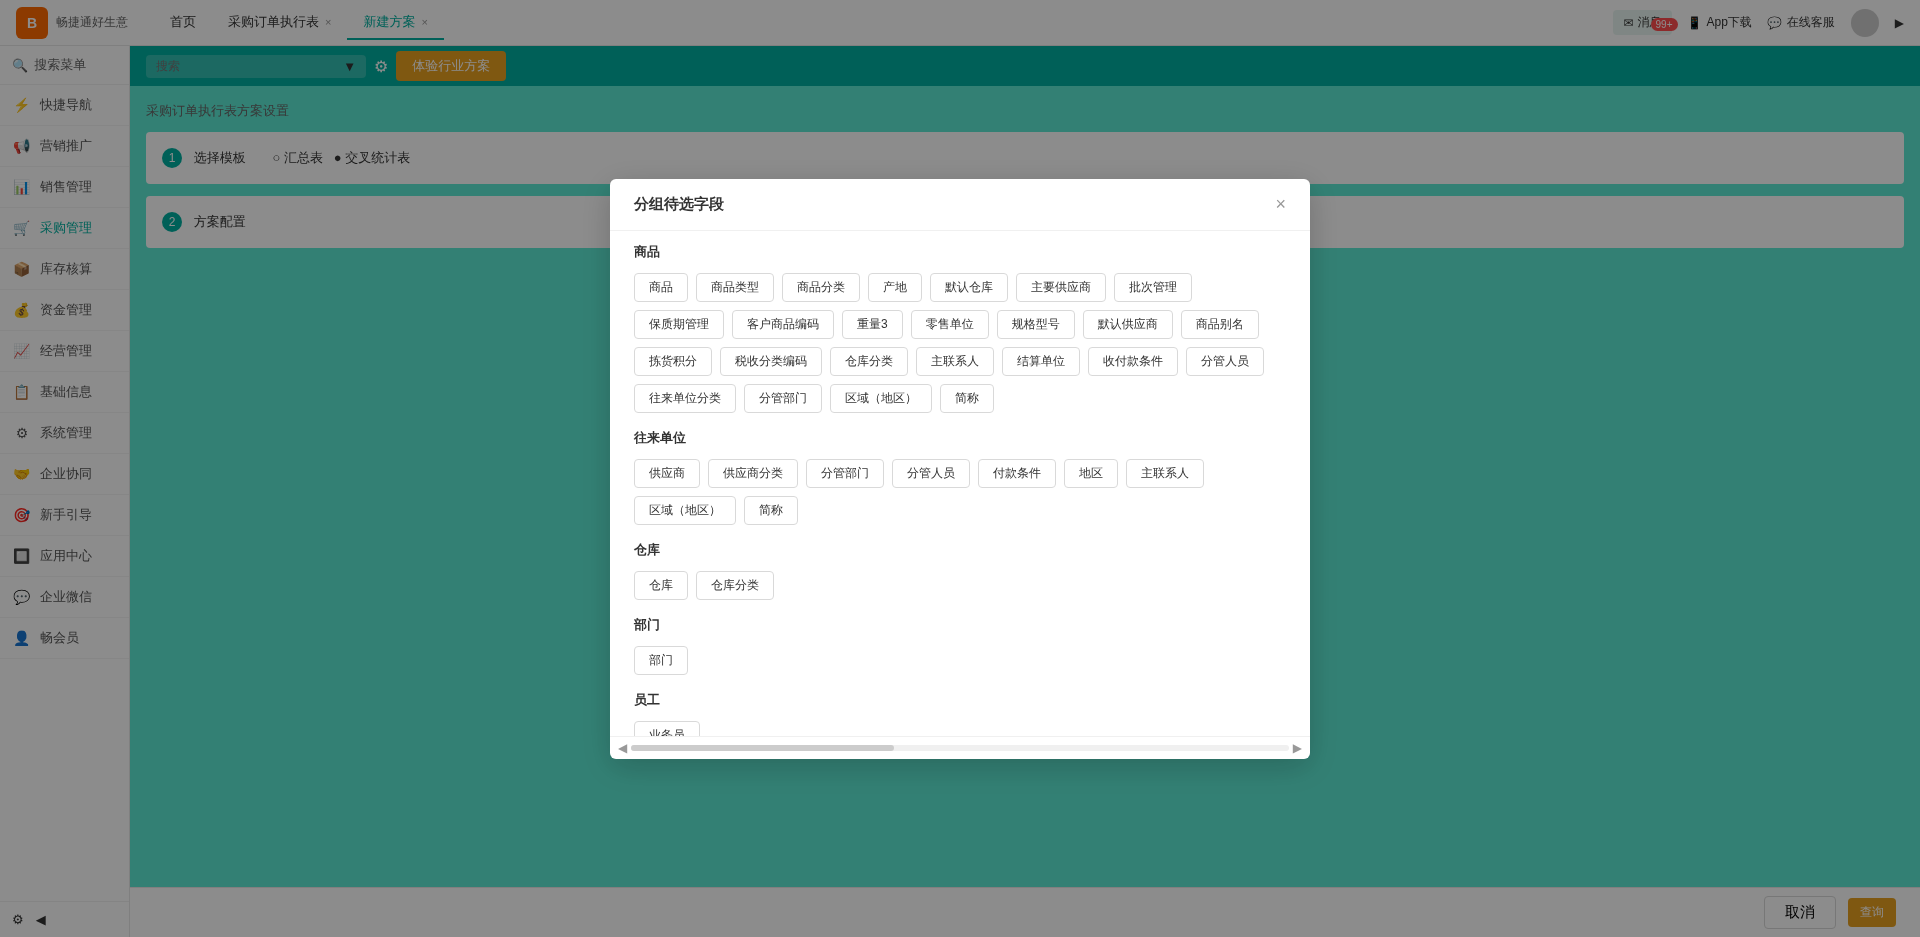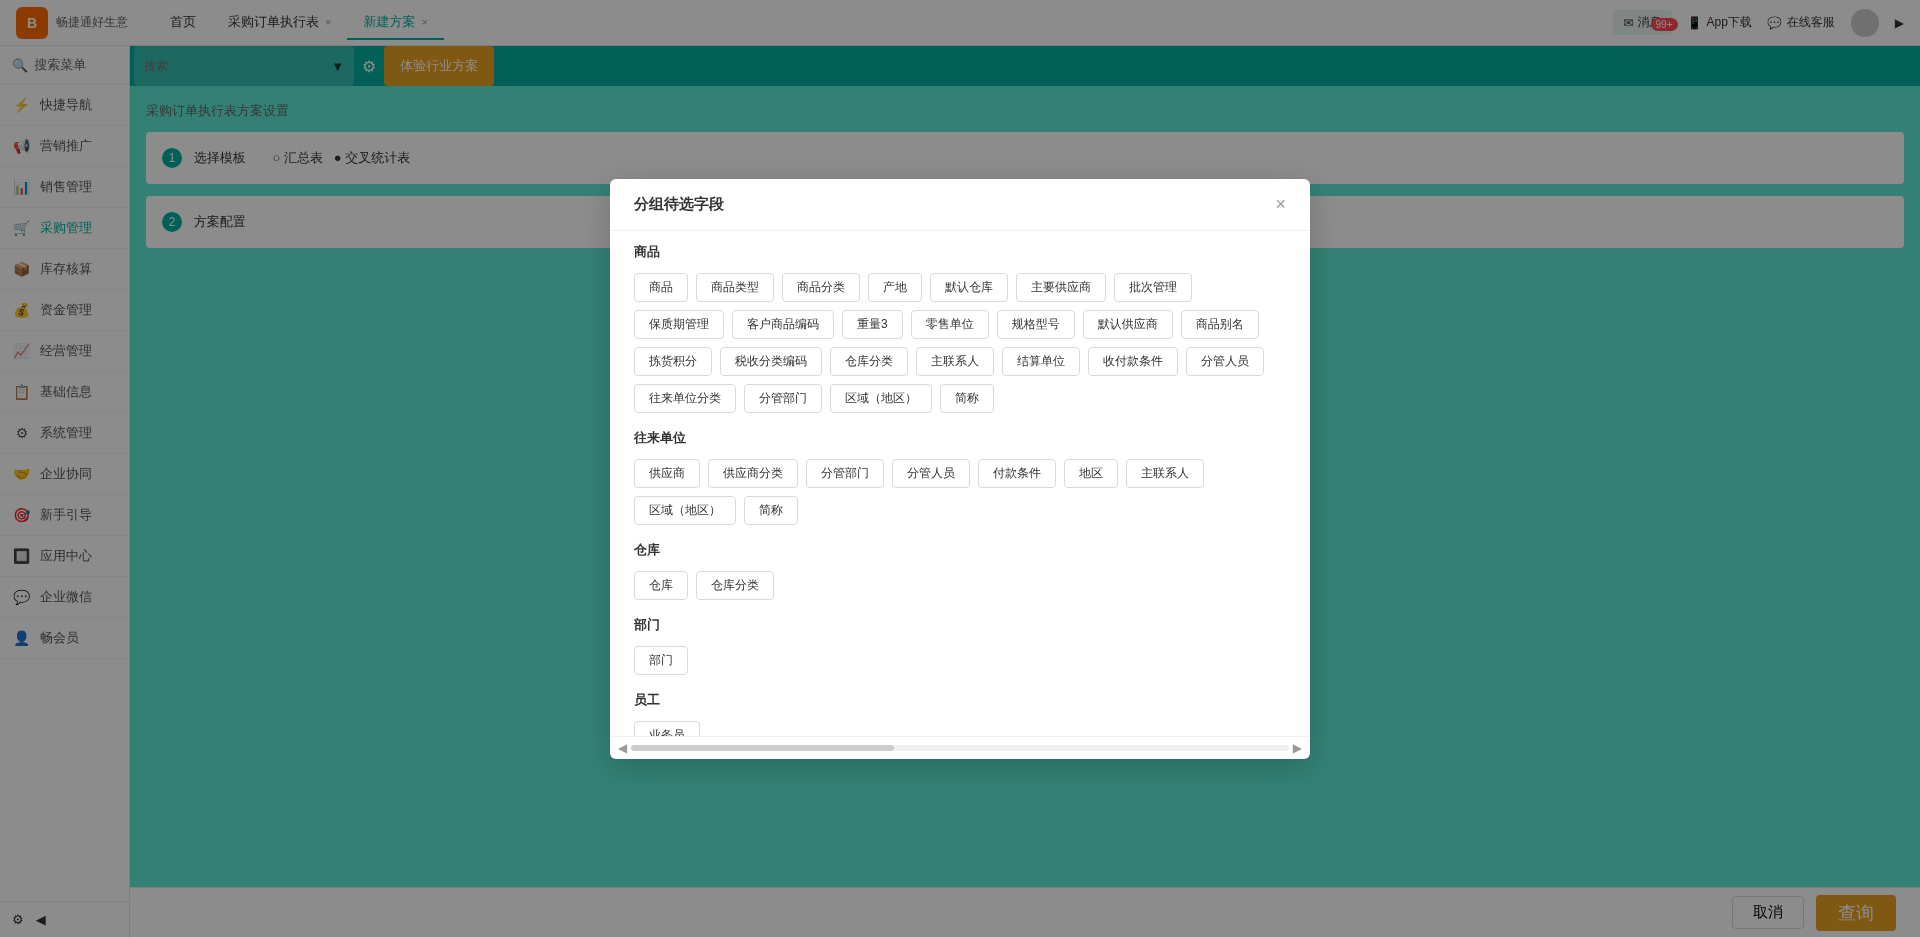--- a/index.html
+++ b/index.html
@@ -87,21 +87,22 @@
       width: 28px; height: 28px;
       background: #ccc;
       border-radius: 50%;
     }
 
     
     .header-bar {
       height: 40px;
       background: #00b0a0;
       display: flex;
-      padding: 0 4px;
+      align-items: center;
+      padding: 0 16px;
       gap: 8px;
       position: fixed;
       top: 46px; left: 130px; right: 0;
       z-index: 99;
     }
     .exp-btn {
       background: #e8a020;
       color: white;
       border: none;
       border-radius: 4px;
@@ -291,22 +292,22 @@
       border-radius: 4px;
       padding: 6px 20px;
       font-size: 15px;
       cursor: pointer;
     }
     .btn-confirm {
       background: #e8a020;
       color: white;
       border: none;
       border-radius: 4px;
-      padding: 6px 22px;
-      font-size: 18px;
+      padding: 6px 12px;
+      font-size: 12px;
       cursor: pointer;
     }
   </style>
 </head>
 <body>
 
 <div class="top-nav">
   <div class="logo-area">
     <div class="logo-icon">B</div>
     <span class="logo-text">畅捷通好生意</span>

